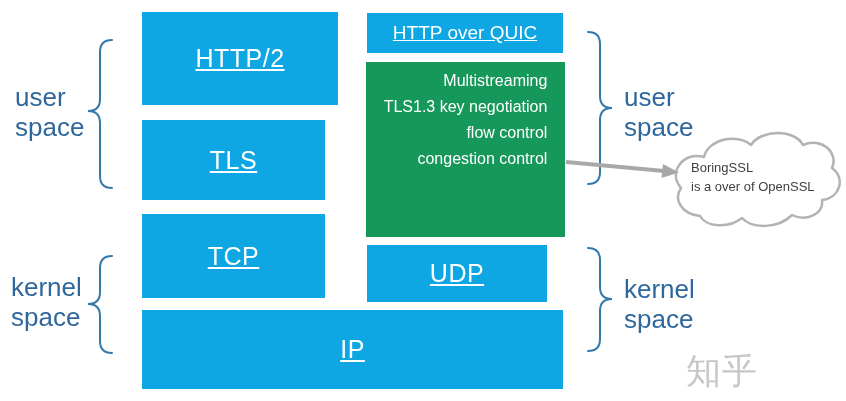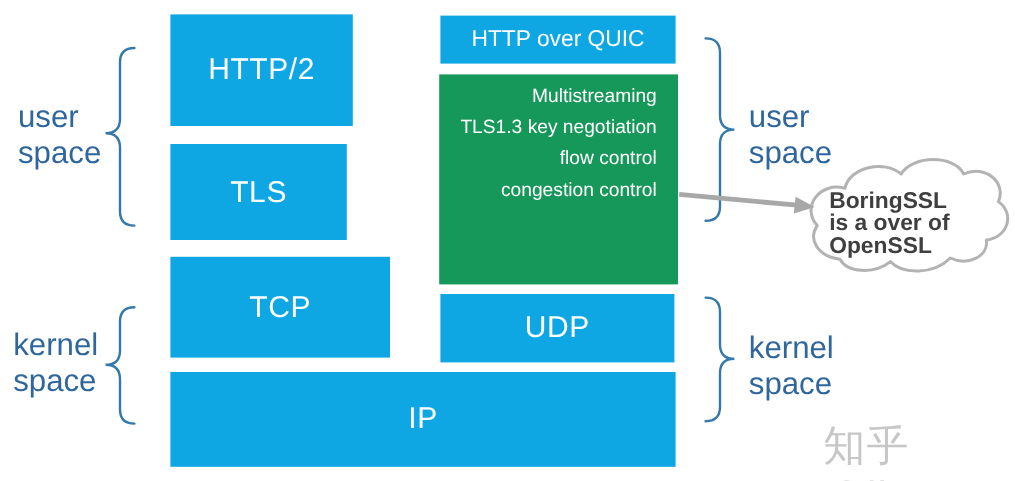--- a/index.html
+++ b/index.html
@@ -10,31 +10,31 @@
     font-family:"Liberation Sans",sans-serif;
     overflow:hidden;
   }
   
   .box{
     position:absolute;
     display:flex;align-items:center;justify-content:center;
     color:#ffffff;
     box-sizing:border-box;
   }
-  .cyan{background:var(--box_cyan);}
+  .cyan{background:var(--box_cyan);text-decoration:underline;}
   .green{background:var(--box_green);}
   .box-label{font-size:25px;letter-spacing:0.5px;}
   .box-label-sm{font-size:19px;}
 
-  .box-http2 {left:142px;top:12px; width:152px;height:93px;}
-  .box-tls   {left:142px;top:120px;width:147px;height:80px;justify-content:center;}
+  .box-http2 {left:142px;top:12px; width:196px;height:93px;}
+  .box-tls   {left:142px;top:120px;width:183px;height:80px;justify-content:center;}
   .box-tcp   {left:142px;top:214px;width:183px;height:84px;}
   .box-ip    {left:142px;top:310px;width:421px;height:79px;}
   .box-hoq   {left:367px;top:13px; width:196px;height:40px;}
-  .box-udp   {left:367px;top:245px;width:195px;height:57px;align-items:center;}
+  .box-udp   {left:367px;top:245px;width:180px;height:57px;align-items:center;}
 
   .box-quic{
     left:366px;top:62px;width:199px;height:175px;
     flex-direction:column;justify-content:flex-start;
   }
   .quic-title{
     margin-top:8px;
     font-size:33px;line-height:42px;font-weight:bold;
     letter-spacing:1px;
   }
@@ -58,21 +58,21 @@
   
   .overlay{position:absolute;left:0;top:0;width:846px;height:401px;}
   .brace{fill:none;stroke:var(--brace_blue);stroke-width:2;stroke-linecap:round;}
   .connector{stroke:var(--connector_gray);stroke-width:4;fill:none;}
   .connector-head{fill:var(--connector_gray);stroke:none;}
   .cloud-shape{fill:#ffffff;stroke:var(--cloud_gray);stroke-width:2.5;stroke-linejoin:round;}
 
   .cloud-note{
     position:absolute;left:691px;top:158px;width:150px;
     color:var(--cloud_text);
-    font-size:19px;line-height:19px;font-weight:bold;
+    font-size:13px;line-height:19px;
   }
 
   .watermark{
     position:absolute;left:686px;top:348px;
     color:var(--watermark_gray);
     font-size:35px;letter-spacing:1px;
   }
 </style>
 </head>
 <body>

